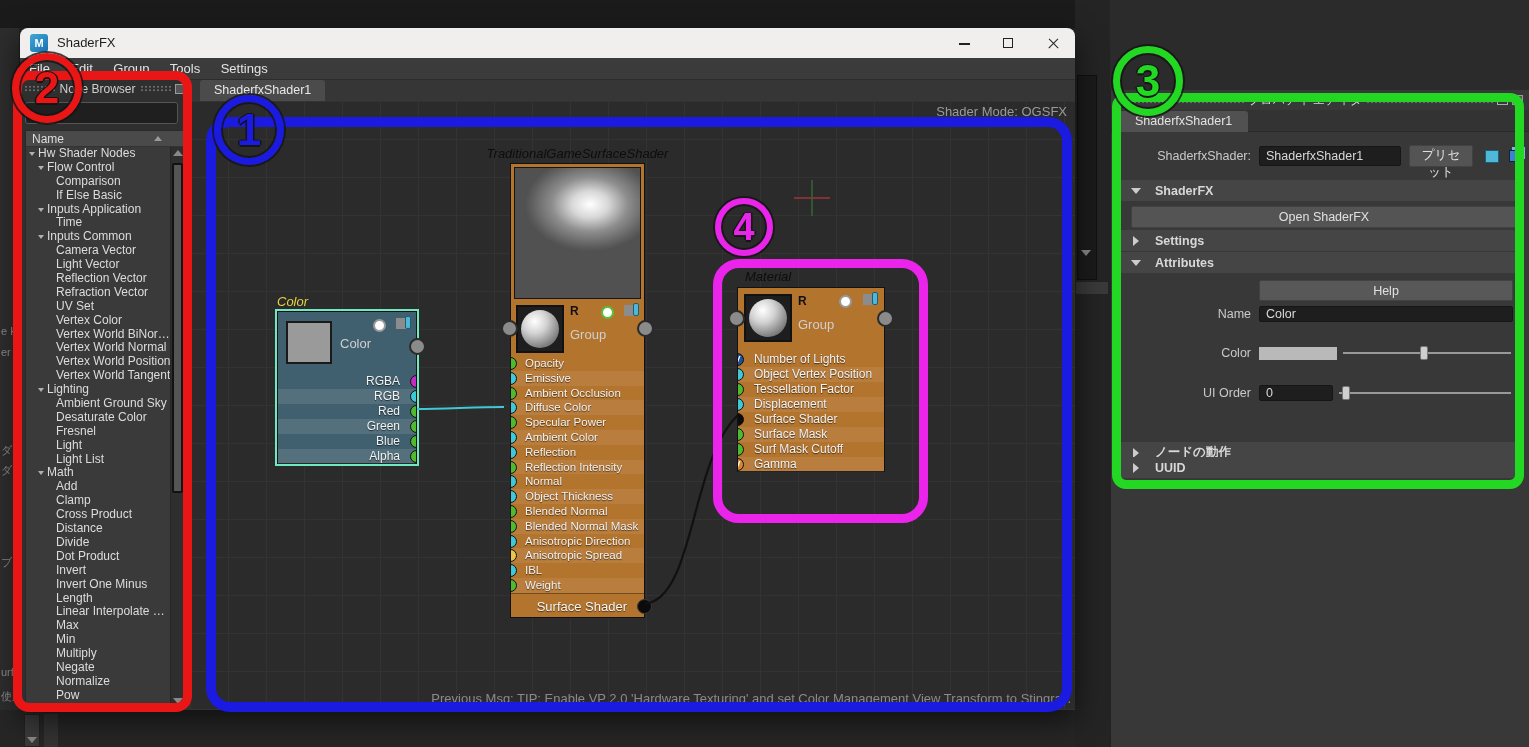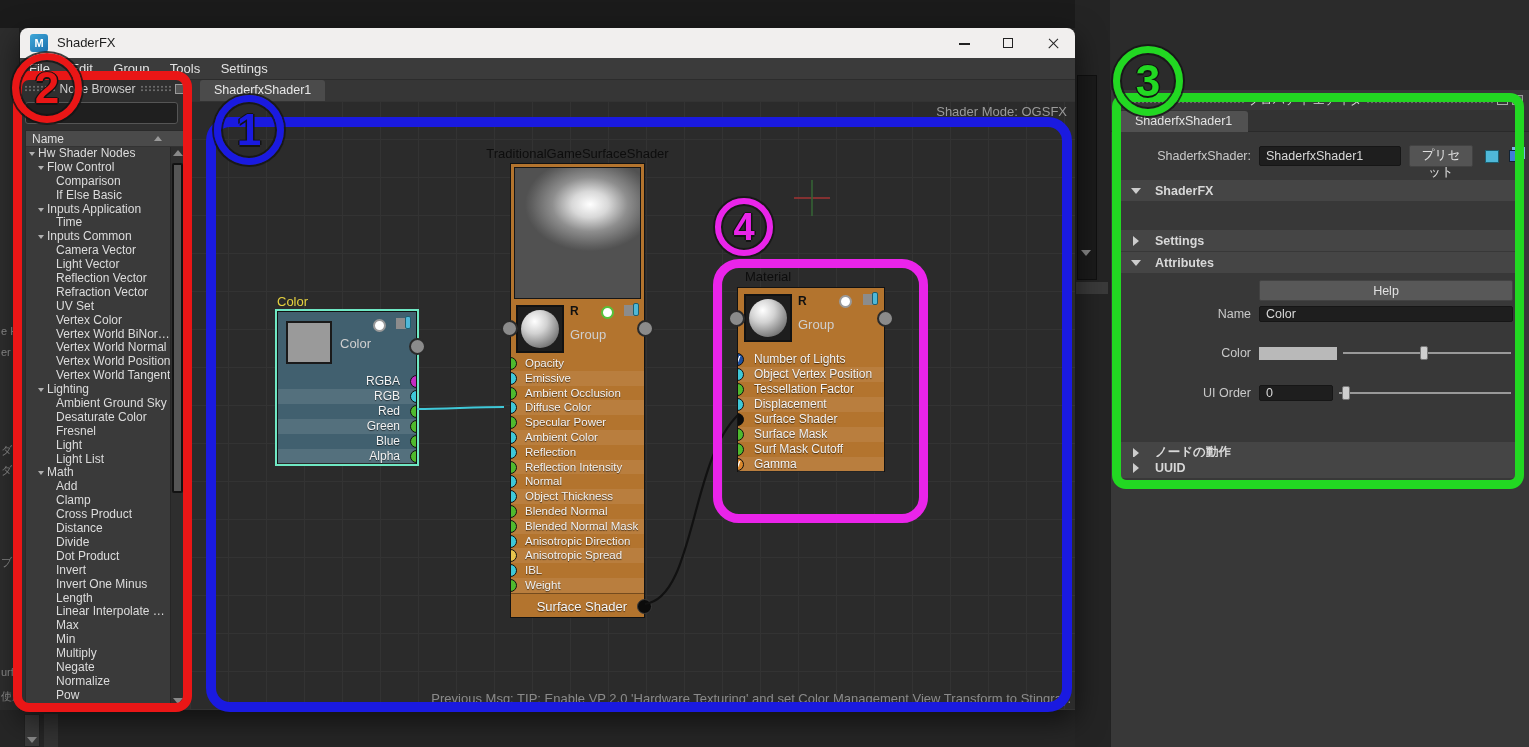--- a/index.html
+++ b/index.html
@@ -68,21 +68,21 @@
   .doc-tab{position:absolute;left:10px;top:0;height:21px;padding:0 14px;background:#4b4b4b;color:#e8e8e8;
            font-size:12.5px;line-height:21px;border-radius:3px 3px 0 0;}
   .canvas{position:absolute;left:170px;top:73px;right:0;bottom:0;background:#2b2b2b;overflow:hidden;
           background-image:linear-gradient(#333 1px,transparent 1px),linear-gradient(90deg,#333 1px,transparent 1px);
           background-size:38px 38px;}
   .shader-mode{position:absolute;top:3px;right:8px;font-size:13px;color:#9a9a9a;}
   .status-msg{position:absolute;bottom:4px;right:4px;font-size:13px;color:#8a8a8a;white-space:nowrap;}
 
   
   .node{position:absolute;}
-  .node-title{position:absolute;top:-17px;font-size:13px;color:#0d0d0d;white-space:nowrap;}
+  .node-title{position:absolute;top:-17px;font-size:13px;color:#0d0d0d;white-space:nowrap;font-style:italic;}
   .node-body{position:absolute;border:1px solid #121212;}
   .nhead{position:relative;}
   .thumb{position:absolute;width:48px;height:48px;background:#1e1e1e;border:2px solid #121212;}
   .thumb i{position:absolute;inset:3px;border-radius:50%;display:block;
            background:radial-gradient(circle at 36% 30%,#ffffff,#d2d2d2 34%,#969696 62%,#5f5f5f 88%,#4d4d4d);}
   .rlabel{position:absolute;font-size:12px;font-weight:bold;color:#111;}
   .glabel{position:absolute;font-size:13px;color:#cfcfcf;}
   .conn{position:absolute;width:17px;height:17px;border-radius:50%;background:#8b8b8b;border:2px solid #2b2b2b;}
   .target-icon{position:absolute;width:13px;height:13px;border-radius:50%;border:2.5px solid #9a9a9a;background:#fff;}
   .target-icon.green{border-color:#56c23a;}
@@ -229,20 +229,21 @@
       <button class="pbtn" style="width:64px;height:22px;margin-left:8px">プリセット</button>
       <div style="position:relative;width:14px;height:13px;margin-left:12px;background:#4fb8d8;border:1px solid #1d5f70"></div>
       <div style="position:relative;width:13px;height:12px;margin-left:10px;background:#3f7fd8;border:1px solid #123;box-shadow:3px -3px 0 #7ab6e8"></div>
     </div>
 
     <div class="secbar" style="top:90px">
       <div class="c-down"></div>
       <span>ShaderFX</span>
     </div>
 
+    <button class="pbtn" style="position:absolute;left:20px;top:116px;width:386px;height:22px">Open ShaderFX</button>
 
     <div class="secbar" style="top:140px">
       <div class="c-right"></div>
       <span>Settings</span>
     </div>
     <div class="secbar" style="top:162px">
       <div class="c-down"></div>
       <span>Attributes</span>
     </div>
 

